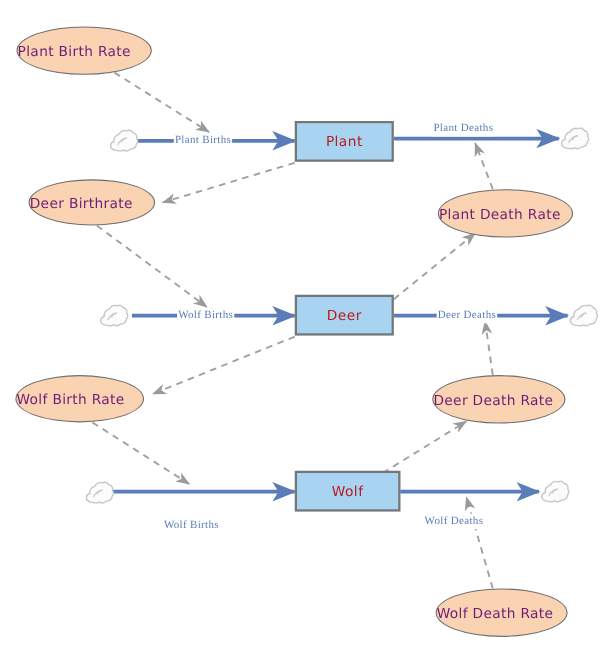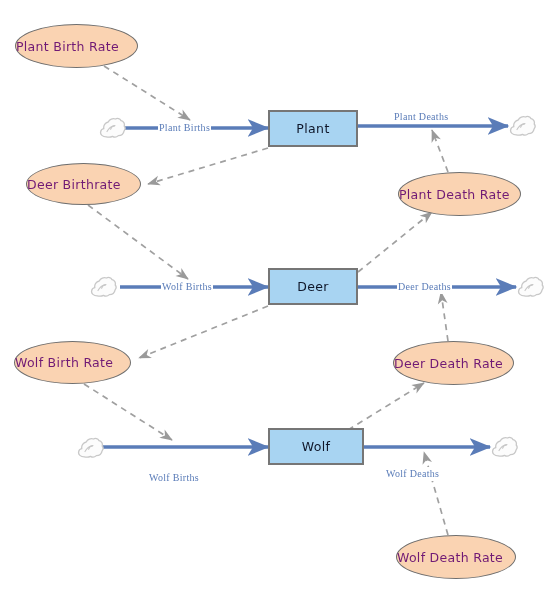--- a/index.html
+++ b/index.html
@@ -25,21 +25,21 @@
     height: 600px;
   }
   .stock {
     position: absolute;
     box-sizing: border-box;
     background: #a8d4f2;
     border: 2px solid #767676;
     display: flex;
     align-items: center;
     justify-content: center;
-    color: #0f172a;
+    color: #b91c1c;
     font-size: 12.5px;
     font-family: "DejaVu Sans", sans-serif;
     letter-spacing: 0.4px;
   }
   .aux {
     position: absolute;
     box-sizing: border-box;
     background: #fad3b2;
     border: 1.6px solid #6e6e6e;
     border-radius: 50%;

